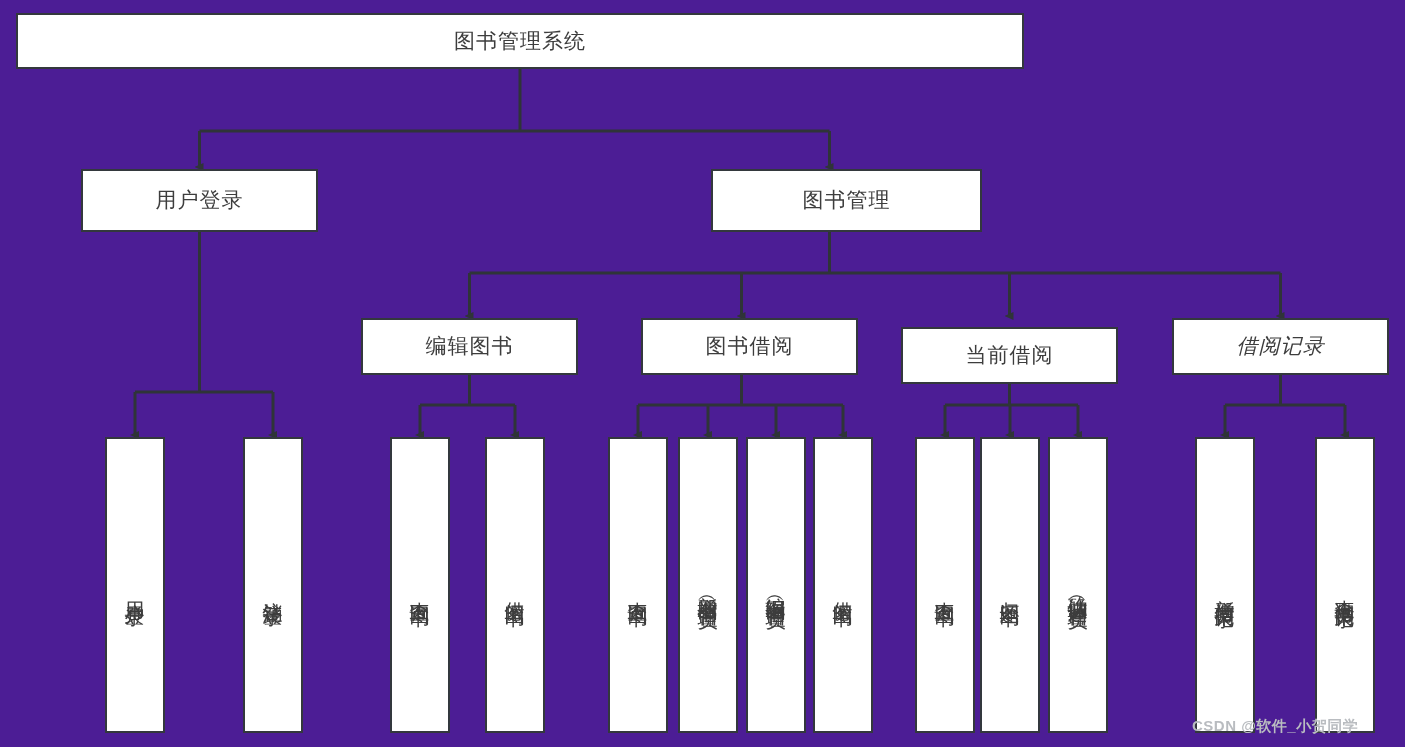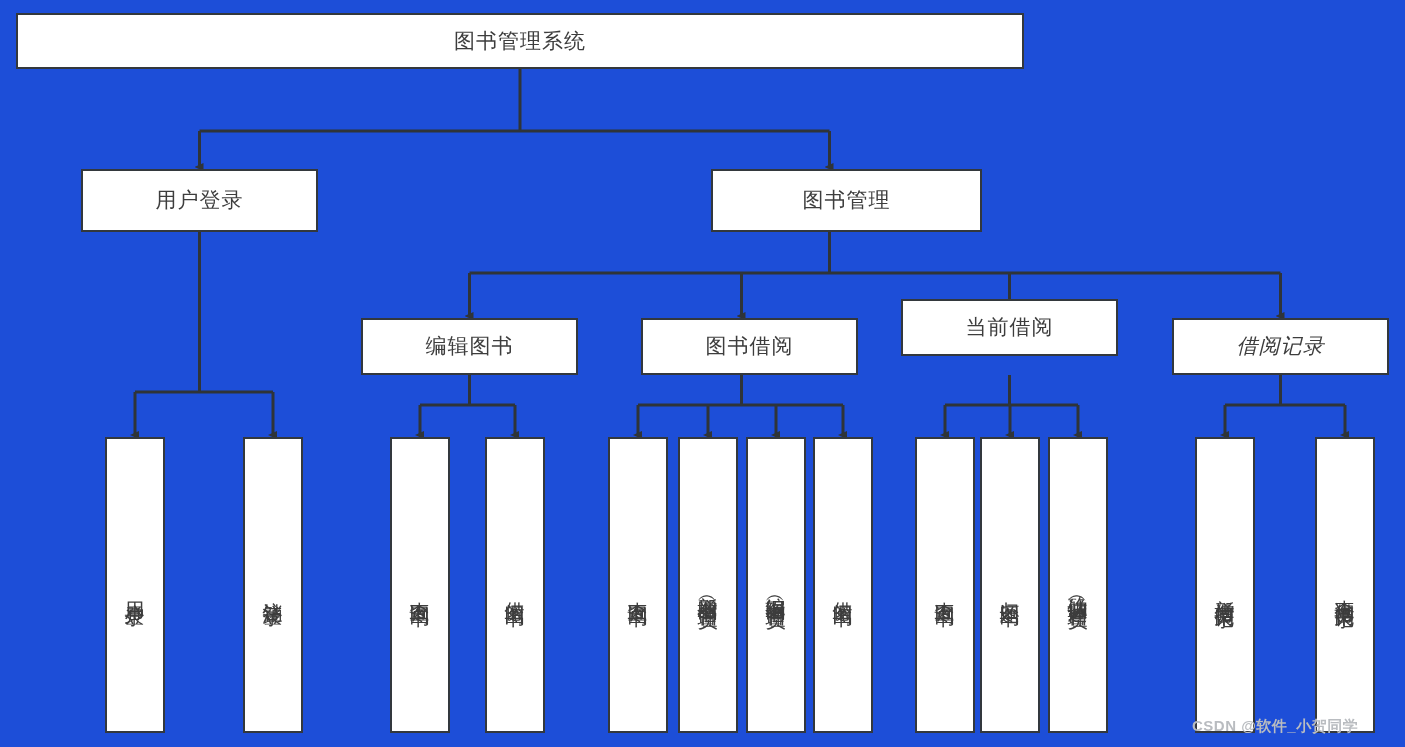--- a/index.html
+++ b/index.html
@@ -68,21 +68,21 @@
     font-size: 15px;
     letter-spacing: 0.5px;
     white-space: nowrap;
     pointer-events: none;
     font-weight: bold;
   }
 </style>
 </head>
 <body>
 
-<div id="diagram-root" style="background: #1d4ed8;">
+<div id="diagram-root" style="background: #4c1d95;">
   <svg id="diagram-svg" viewBox="0 0 1405 747" xmlns="http://www.w3.org/2000/svg">
     <defs>
       <marker id="arrow" markerWidth="10" markerHeight="10" refX="5" refY="5" orient="auto" markerUnits="userSpaceOnUse">
         <path d="M1,1 L9,1 L5,10 Z" fill="#2f3438"></path>
       </marker>
     </defs>
     <g id="connectors">
         <line x1="520" y1="69" x2="520" y2="131" stroke="#2f3438" stroke-width="3"></line>
         <line x1="199.5" y1="131" x2="829.5" y2="131" stroke="#2f3438" stroke-width="3"></line>
         <line x1="199.5" y1="131" x2="199.5" y2="167" stroke="#2f3438" stroke-width="3" marker-end="url(#arrow)"></line>
@@ -128,21 +128,21 @@
       </div>
       <div class="node-box" style="left: 711px; top: 169px; width: 271px; height: 63px; border-color: rgb(51, 56, 61);">
         <div class="node-label" style="color: rgb(61, 61, 61);">图书管理</div>
       </div>
       <div class="node-box" style="left: 361px; top: 318px; width: 217px; height: 57px; border-color: rgb(51, 56, 61);">
         <div class="node-label" style="color: rgb(61, 61, 61);">编辑图书</div>
       </div>
       <div class="node-box" style="left: 633px; top: 318px; width: 217px; height: 57px; border-color: rgb(51, 56, 61); margin-left: 8px;">
         <div class="node-label" style="color: rgb(61, 61, 61);">图书借阅</div>
       </div>
-      <div class="node-box" style="left: 901px; top: 299px; width: 217px; height: 57px; border-color: rgb(51, 56, 61);">
+      <div class="node-box" style="left: 901px; top: 327px; width: 217px; height: 57px; border-color: rgb(51, 56, 61);">
         <div class="node-label" style="color: rgb(61, 61, 61);">当前借阅</div>
       </div>
       <div class="node-box" style="left: 1172px; top: 318px; width: 217px; height: 57px; border-color: rgb(51, 56, 61);">
         <div class="node-label" style="color: rgb(61, 61, 61); font-style: italic;">借阅记录</div>
       </div>
       <div class="node-box vertical" style="left: 105px; top: 437px; width: 60px; height: 296px; border-color: rgb(51, 56, 61);">
         <div class="vertical-wrap">
           <div class="node-label" style="color: rgb(61, 61, 61);">用户登录</div>
         </div>
       </div>

